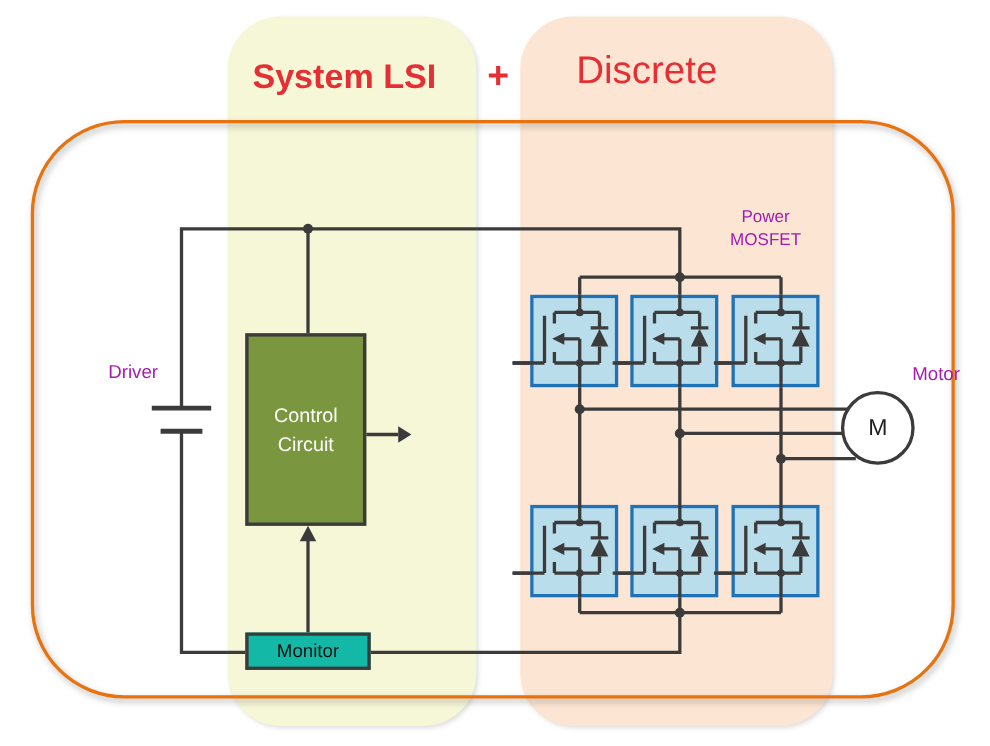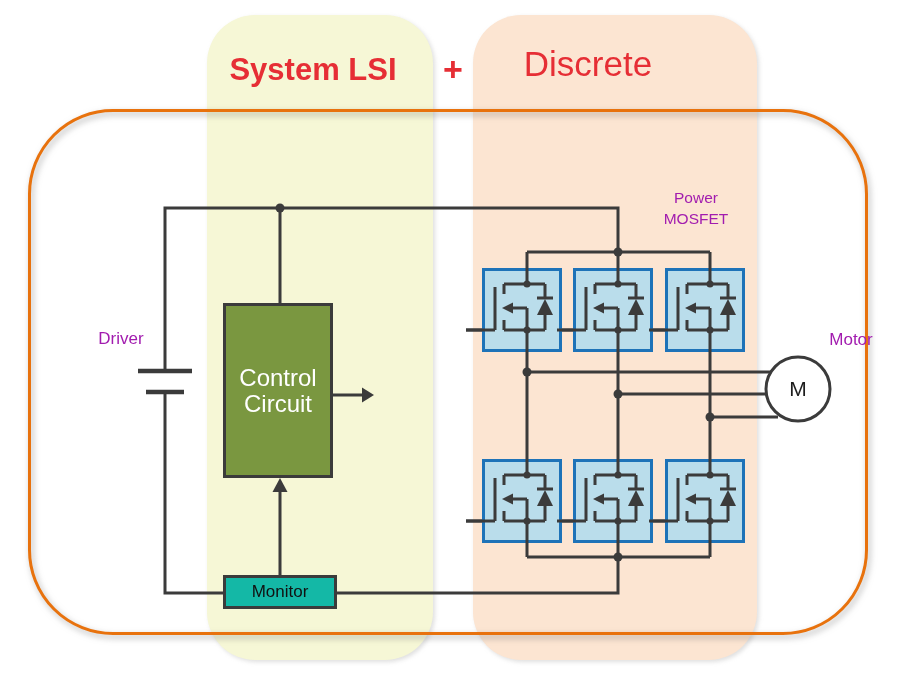--- a/index.html
+++ b/index.html
@@ -29,21 +29,21 @@
   .w{stroke:var(--wire-dark);stroke-width:3;fill:none;}
   .w-thick{stroke:var(--wire-dark);stroke-width:4.5;fill:none;}
   .dot{fill:var(--wire-dark);stroke:none;}
   .ah{fill:var(--wire-dark);stroke:none;}
   .mcell-box{fill:var(--mosfet-fill);stroke:var(--mosfet-border);stroke-width:3;}
   .motor-circle{fill:#ffffff;stroke:var(--wire-dark);stroke-width:3;}
   .block{position:absolute;box-sizing:border-box;border:3px solid var(--wire-dark);
     display:flex;flex-direction:column;align-items:center;justify-content:center;
     text-align:center;}
   #control-box{left:223px;top:303px;width:110px;height:175px;background:var(--control-green);
-    color:#fff;font-size:24px;line-height:26px;}
+    color:#fff;font-size:18px;line-height:26px;}
   #predriver-box{left:372px;top:262px;width:94px;height:294px;background:var(--predriver-purple);
     color:#fff;font-size:18px;line-height:26px;}
   #monitor-box{left:223px;top:575px;width:114px;height:34px;background:#14b8a6;
     color:#111;font-size:17px;}
   .plain-label{position:absolute;color:#a21caf;text-align:center;white-space:nowrap;}
   #battery-label{left:66px;top:329px;width:110px;font-size:17px;}
   #power-mosfet-label{left:636px;top:187px;width:120px;font-size:15.5px;line-height:21px;white-space:normal;}
   #motor-label{left:801px;top:330px;width:100px;font-size:17px;}
   #motor-m{position:absolute;left:765px;top:358px;width:66px;height:62px;display:flex;
     align-items:center;justify-content:center;font-size:21px;color:#1d1d1d;}

